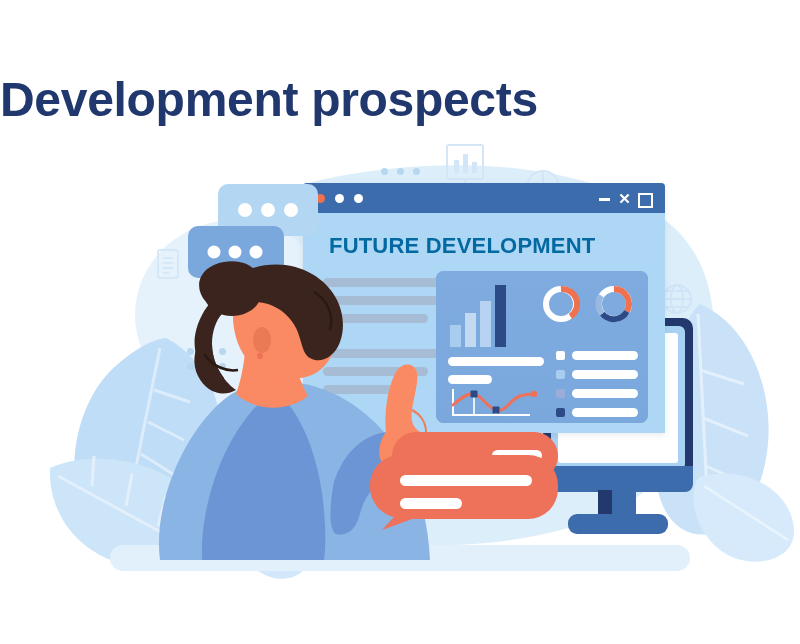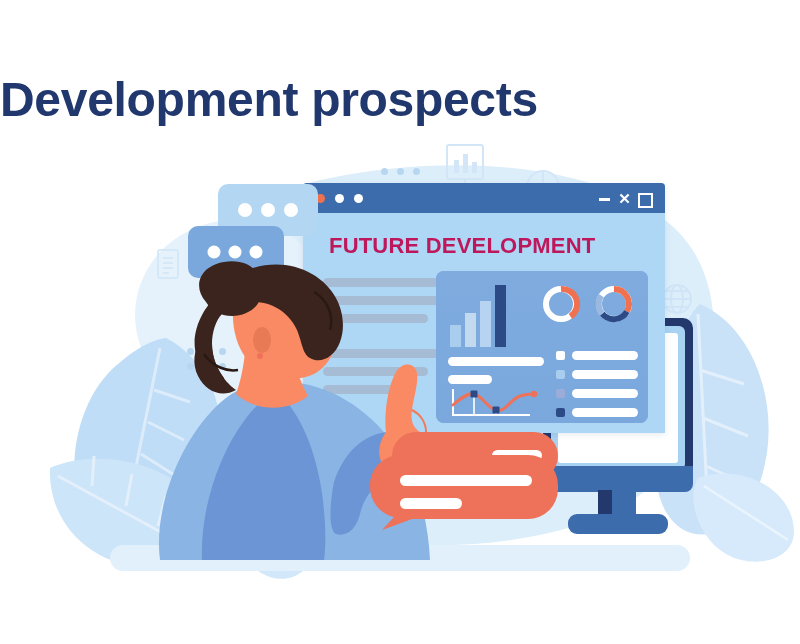--- a/index.html
+++ b/index.html
@@ -148,21 +148,21 @@
     width: 11px; height: 11px;
     border: 2.5px solid #ffffff;
   }
 
   #browser-heading {
     position: absolute;
     left: 26px; top: 50px;
     font-size: 22px;
     font-weight: bold;
     letter-spacing: 0.2px;
-    color: #be185d;
+    color: #0369a1;
   }
 
   
   .ph-line {
     position: absolute;
     height: 9px;
     border-radius: 5px;
     background: #a6bcd4;
   }
 

